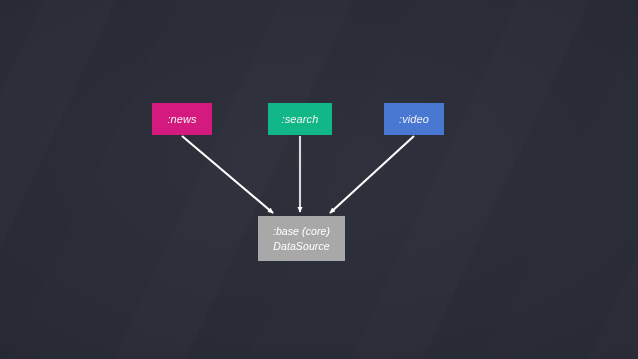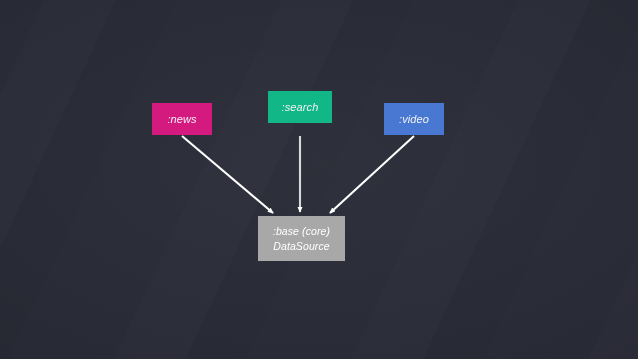--- a/index.html
+++ b/index.html
@@ -73,21 +73,21 @@
     user-select: none;
     font-style: italic;
   }
 
   .node-module {
     width: 60px;
     height: 32px;
   }
 
   .node-news   { left: 152px; top: 103px; background-color: #d4197f; }
-  .node-search { left: 268px; top: 91px; width: 64px; background-color: #12b787; }
+  .node-search { left: 268px; top: 103px; width: 64px; background-color: #12b787; }
   .node-video  { left: 384px; top: 103px; background-color: #4878d2; }
 
   .node-base {
     left: 258px;
     top: 216px;
     width: 87px;
     height: 45px;
     background-color: #a8a8a8;
     color: #ffffff;
     font-size: 10.5px;

